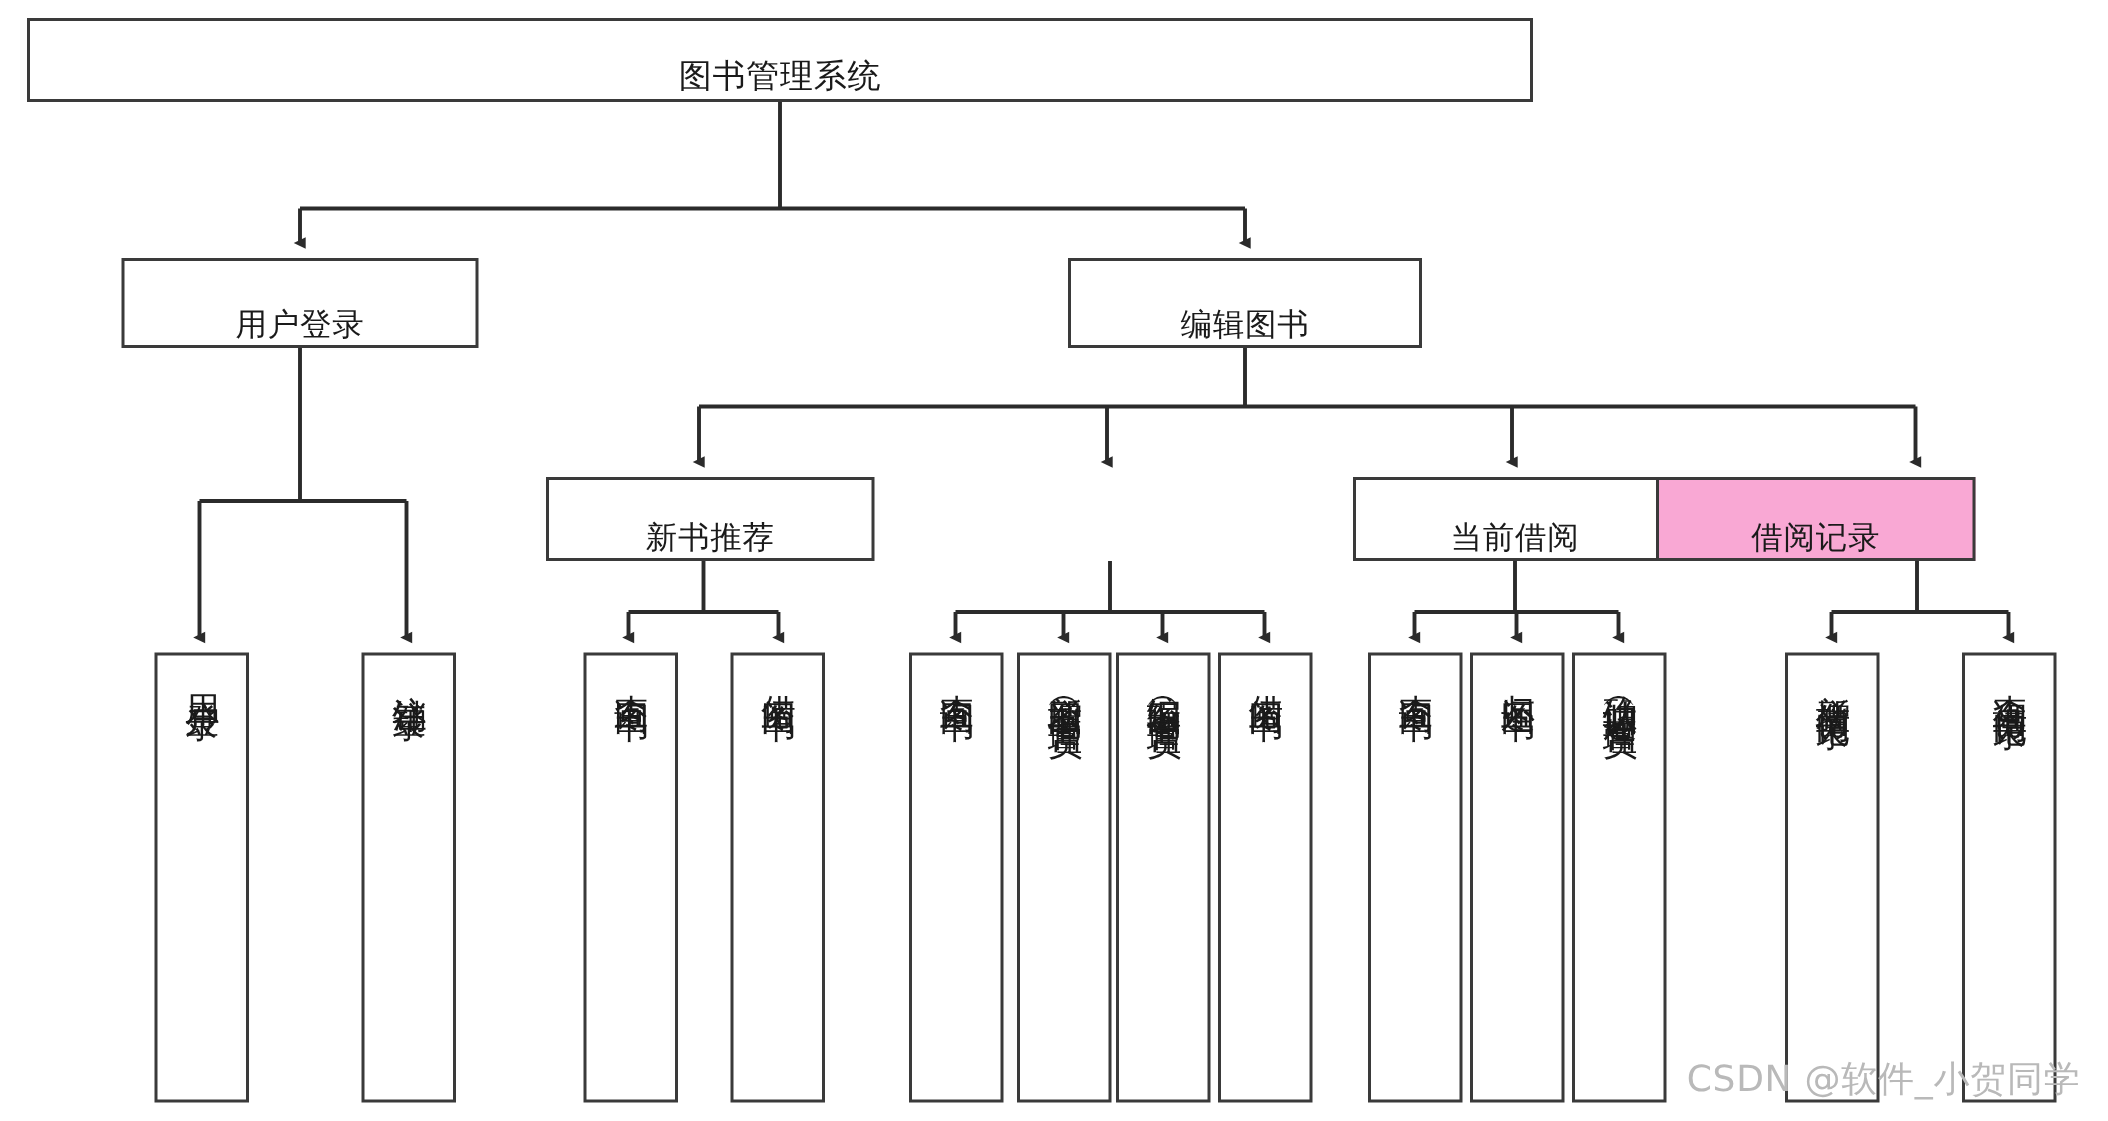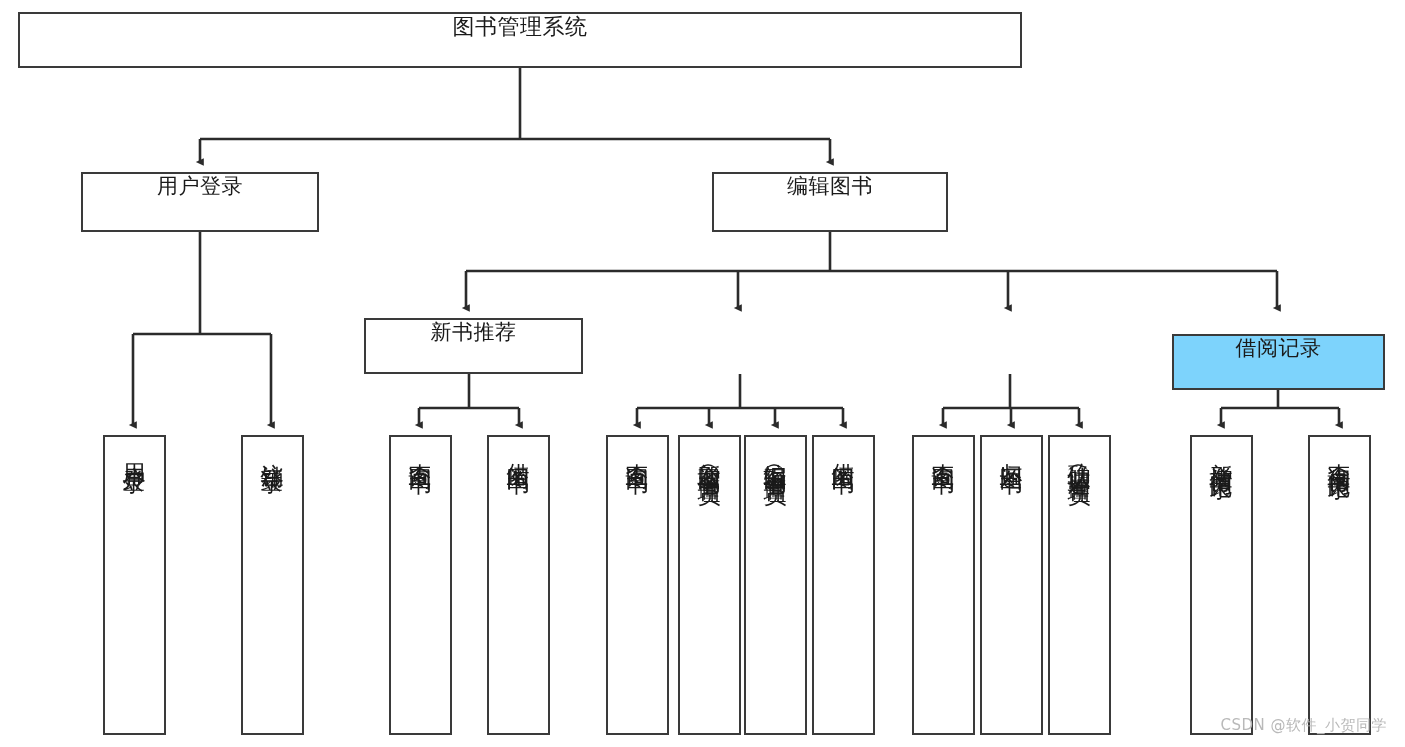--- a/index.html
+++ b/index.html
@@ -25,21 +25,21 @@
     width: 1405px;
     height: 747px;
     pointer-events: none;
   }
   .node {
     position: absolute;
     box-sizing: border-box;
     background: #ffffff;
     border: 2px solid #3a3a3a;
     display: flex;
-    align-items: flex-start;
+    align-items: flex-end;
     justify-content: center;
     color: #1a1a1a;
   }
   .node .node-label {
     display: block;
     text-align: center;
     line-height: 1.22;
     letter-spacing: 0.5px;
   }
   .node-h .node-label {
@@ -58,21 +58,21 @@
     writing-mode: vertical-rl;
     text-orientation: upright;
     font-size: 23px;
     line-height: 1.05;
     letter-spacing: 3px;
     white-space: nowrap;
   }
   .watermark {
     position: absolute;
     color: #b9b9b9;
-    font-size: 15px;
+    font-size: 24px;
     letter-spacing: 0.5px;
     white-space: nowrap;
     user-select: none;
   }
 </style>
 </head>
 <body>
 
 <div id="diagram-root" style="background: rgb(255, 255, 255);">
 
@@ -133,21 +133,24 @@
   <div class="node node-h" id="node-l2-0" style="left: 81px; top: 172px; width: 238px; height: 60px; border-color: rgb(58, 58, 58); background: rgb(255, 255, 255); color: rgb(26, 26, 26);">
     <span class="node-label">用户登录</span>
   </div>
   <div class="node node-h" id="node-l2-1" style="left: 712px; top: 172px; width: 236px; height: 60px; border-color: rgb(58, 58, 58); background: rgb(255, 255, 255); color: rgb(26, 26, 26);">
     <span class="node-label">编辑图书</span>
   </div>
 
   <div class="node node-h" id="node-l3-0" style="left: 364px; top: 318px; width: 219px; height: 56px; border-color: rgb(58, 58, 58); background: rgb(255, 255, 255); color: rgb(26, 26, 26);">
     <span class="node-label">新书推荐</span>
   </div>
-  <div class="node node-h" id="node-l3-3" style="left: 1172px; top: 318px; width: 213px; height: 56px; border-color: rgb(58, 58, 58); background: #7dd3fc; color: rgb(26, 26, 26); margin-top: 16px;">
+  <div class="node node-h" id="node-l3-2" style="left: 902px; top: 318px; width: 216px; height: 56px; border-color: rgb(58, 58, 58); background: rgb(255, 255, 255); color: rgb(26, 26, 26);">
+    <span class="node-label">当前借阅</span>
+  </div>
+  <div class="node node-h" id="node-l3-3" style="left: 1104px; top: 318px; width: 213px; height: 56px; border-color: rgb(58, 58, 58); background: #f9a8d4; color: rgb(26, 26, 26);">
     <span class="node-label">借阅记录</span>
   </div>
 
   <div class="node node-v" id="node-leaf-0" style="left: 103px; top: 435px; width: 63px; height: 300px; border-color: rgb(58, 58, 58); background: rgb(255, 255, 255); color: rgb(26, 26, 26);">
     <span class="node-label">用户登录</span>
   </div>
   <div class="node node-v" id="node-leaf-1" style="left: 241px; top: 435px; width: 63px; height: 300px; border-color: rgb(58, 58, 58); background: rgb(255, 255, 255); color: rgb(26, 26, 26);">
     <span class="node-label">注销登录</span>
   </div>
   <div class="node node-v" id="node-leaf-2" style="left: 389px; top: 435px; width: 63px; height: 300px; border-color: rgb(58, 58, 58); background: rgb(255, 255, 255); color: rgb(26, 26, 26);">

